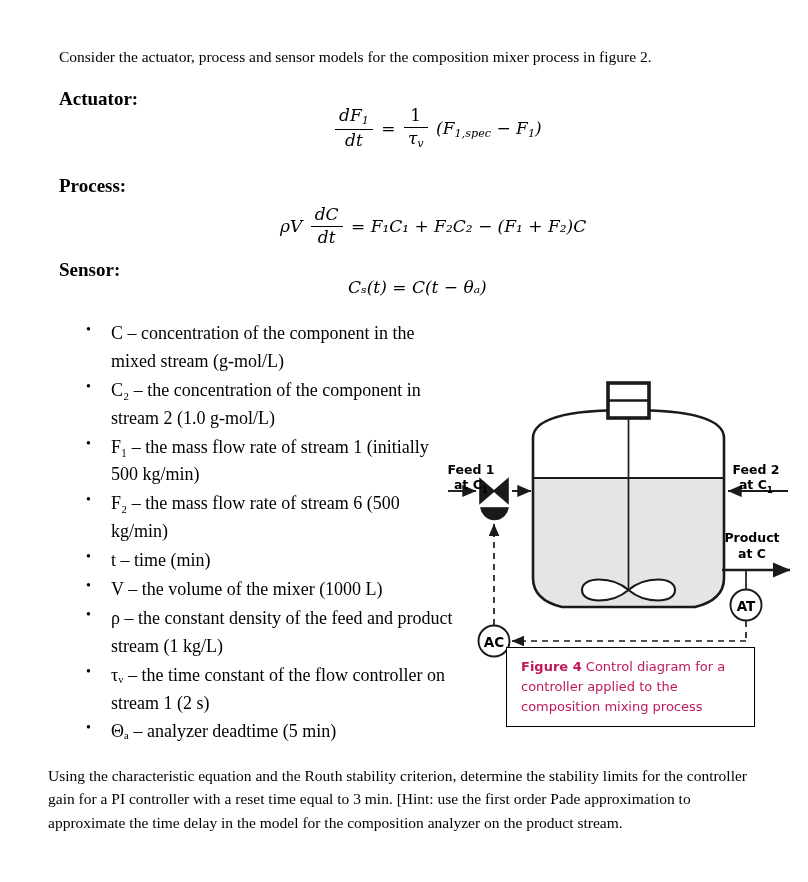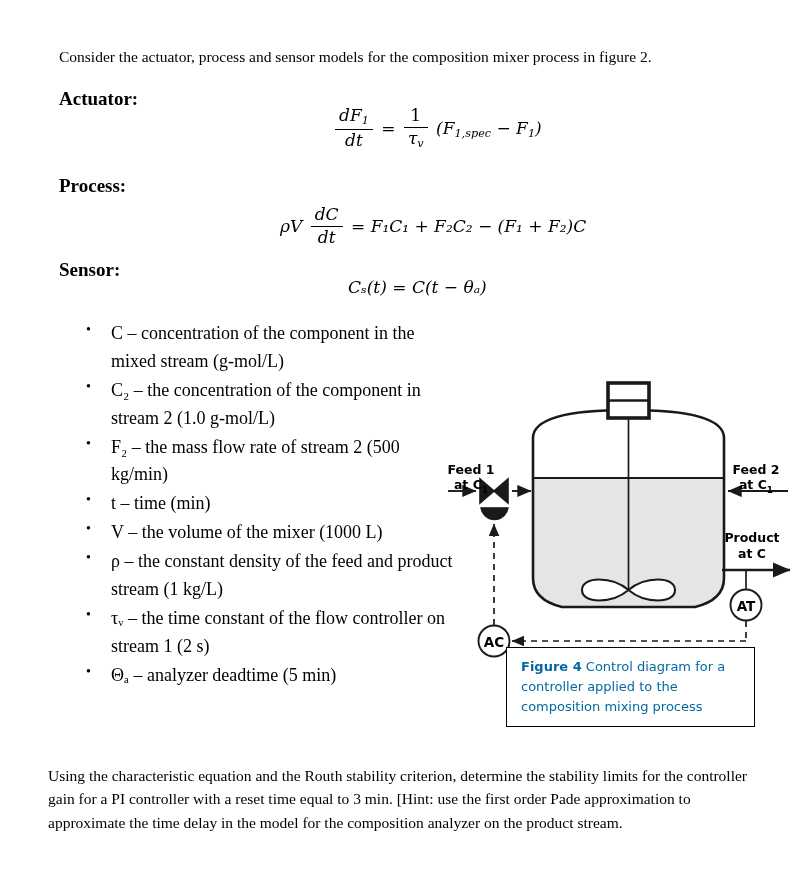--- a/index.html
+++ b/index.html
@@ -132,21 +132,21 @@
     top: 269px;
     width: 249px;
     height: 80px;
     border: 1.3px solid #000;
     background: #ffffff;
     box-sizing: border-box;
     padding: 9px 12px 0 14px;
     font-family: "DejaVu Sans", "Liberation Sans", sans-serif;
     font-size: 13px;
     line-height: 1.55;
-    color: #0369a1;
+    color: #be185d;
   }
   .caption-box .fig-num {
     font-weight: bold;
   }
 </style>
 </head>
 <body>
 
 <div class="page">
 
@@ -175,21 +175,22 @@
     </span>
     <span>= F₁C₁ + F₂C₂ −  (F₁ + F₂)C</span>
   </div>
 
   <div class="sec-label" id="lbl-sensor">Sensor:</div>
   <div class="eq" id="eq-sensor">Cₛ(t) = C(t − θₐ)</div>
 
   <ul class="bullets">
     <li>C – concentration of the component in the mixed stream (g-mol/L)</li>
     <li>C₂ – the concentration of the component in stream 2 (1.0 g-mol/L)</li>
-    <li>F₂ – the mass flow rate of stream 2 (500 kg/min)</li>
+    <li>F₁ – the mass flow rate of stream 1 (initially 500 kg/min)</li>
+    <li>F₂ – the mass flow rate of stream 6 (500 kg/min)</li>
     <li>t – time (min)</li>
     <li>V – the volume of the mixer (1000 L)</li>
     <li>ρ – the constant density of the feed and product stream (1 kg/L)</li>
     <li>τᵥ – the time constant of the flow controller on stream 1 (2 s)</li>
     <li>Θₐ – analyzer deadtime (5 min)</li>
   </ul>
 
   <div class="figure-wrap">
     <svg width="350" height="300" viewBox="0 0 350 300">
       <defs>

